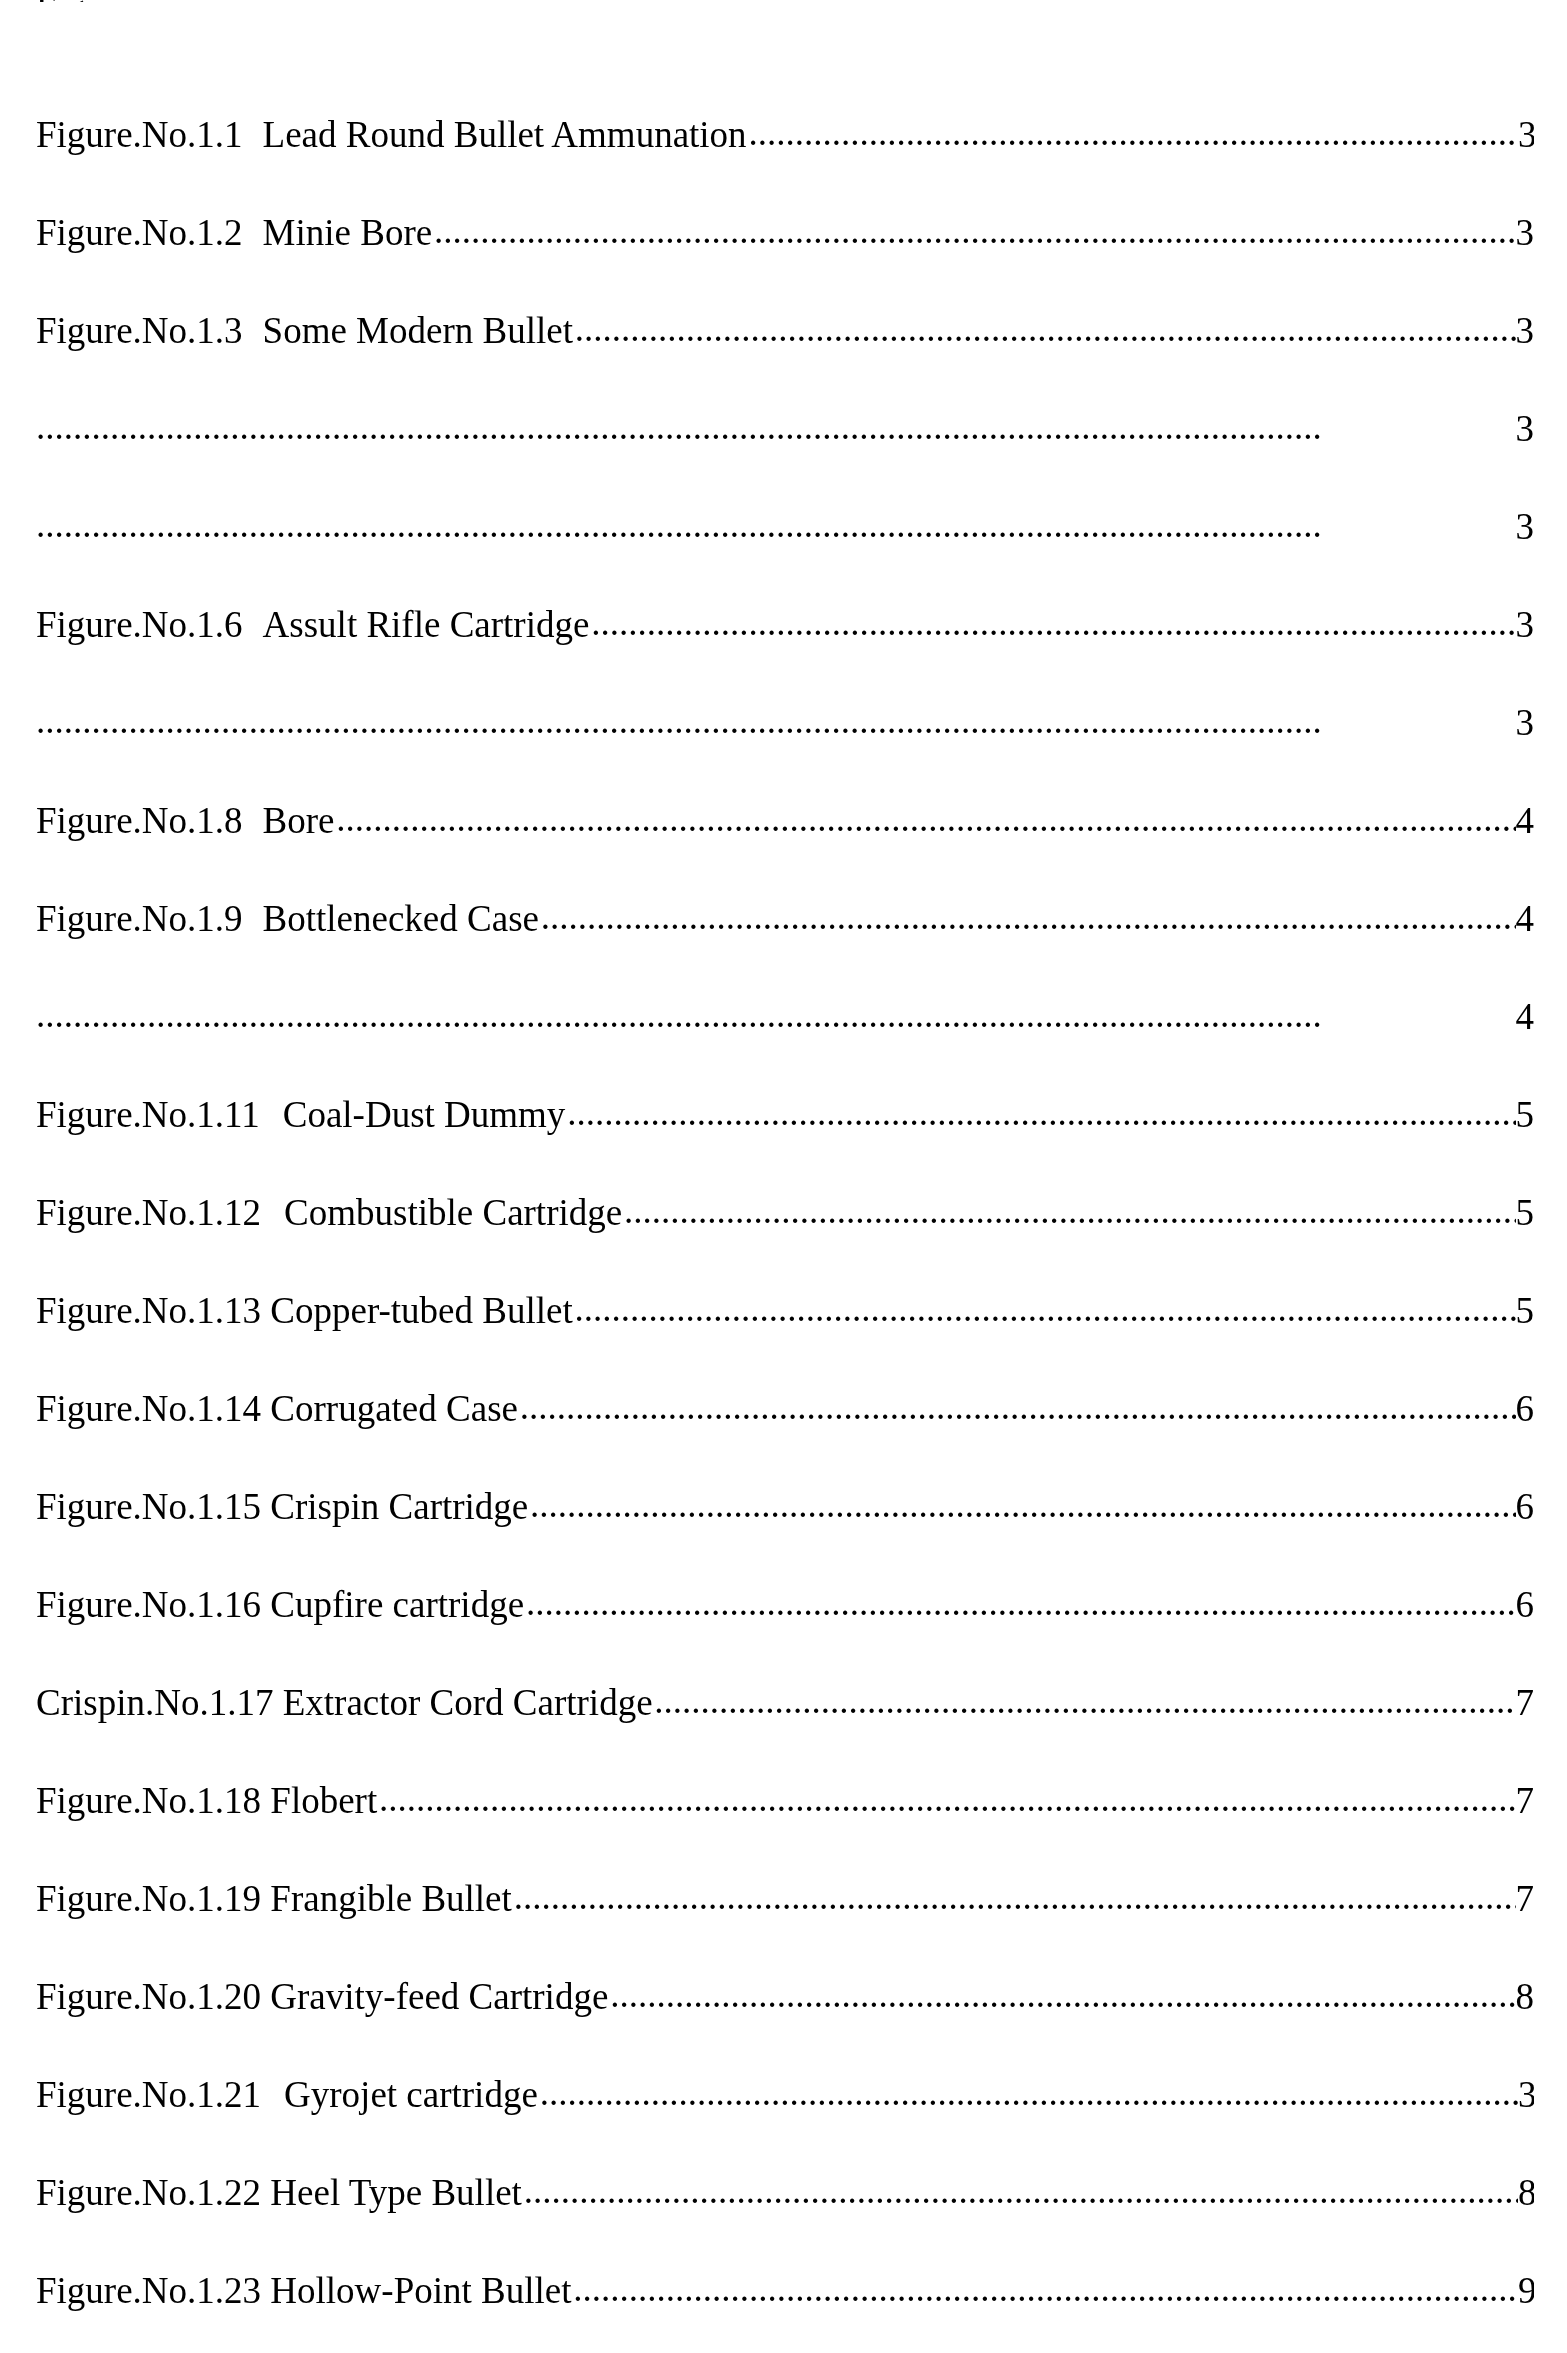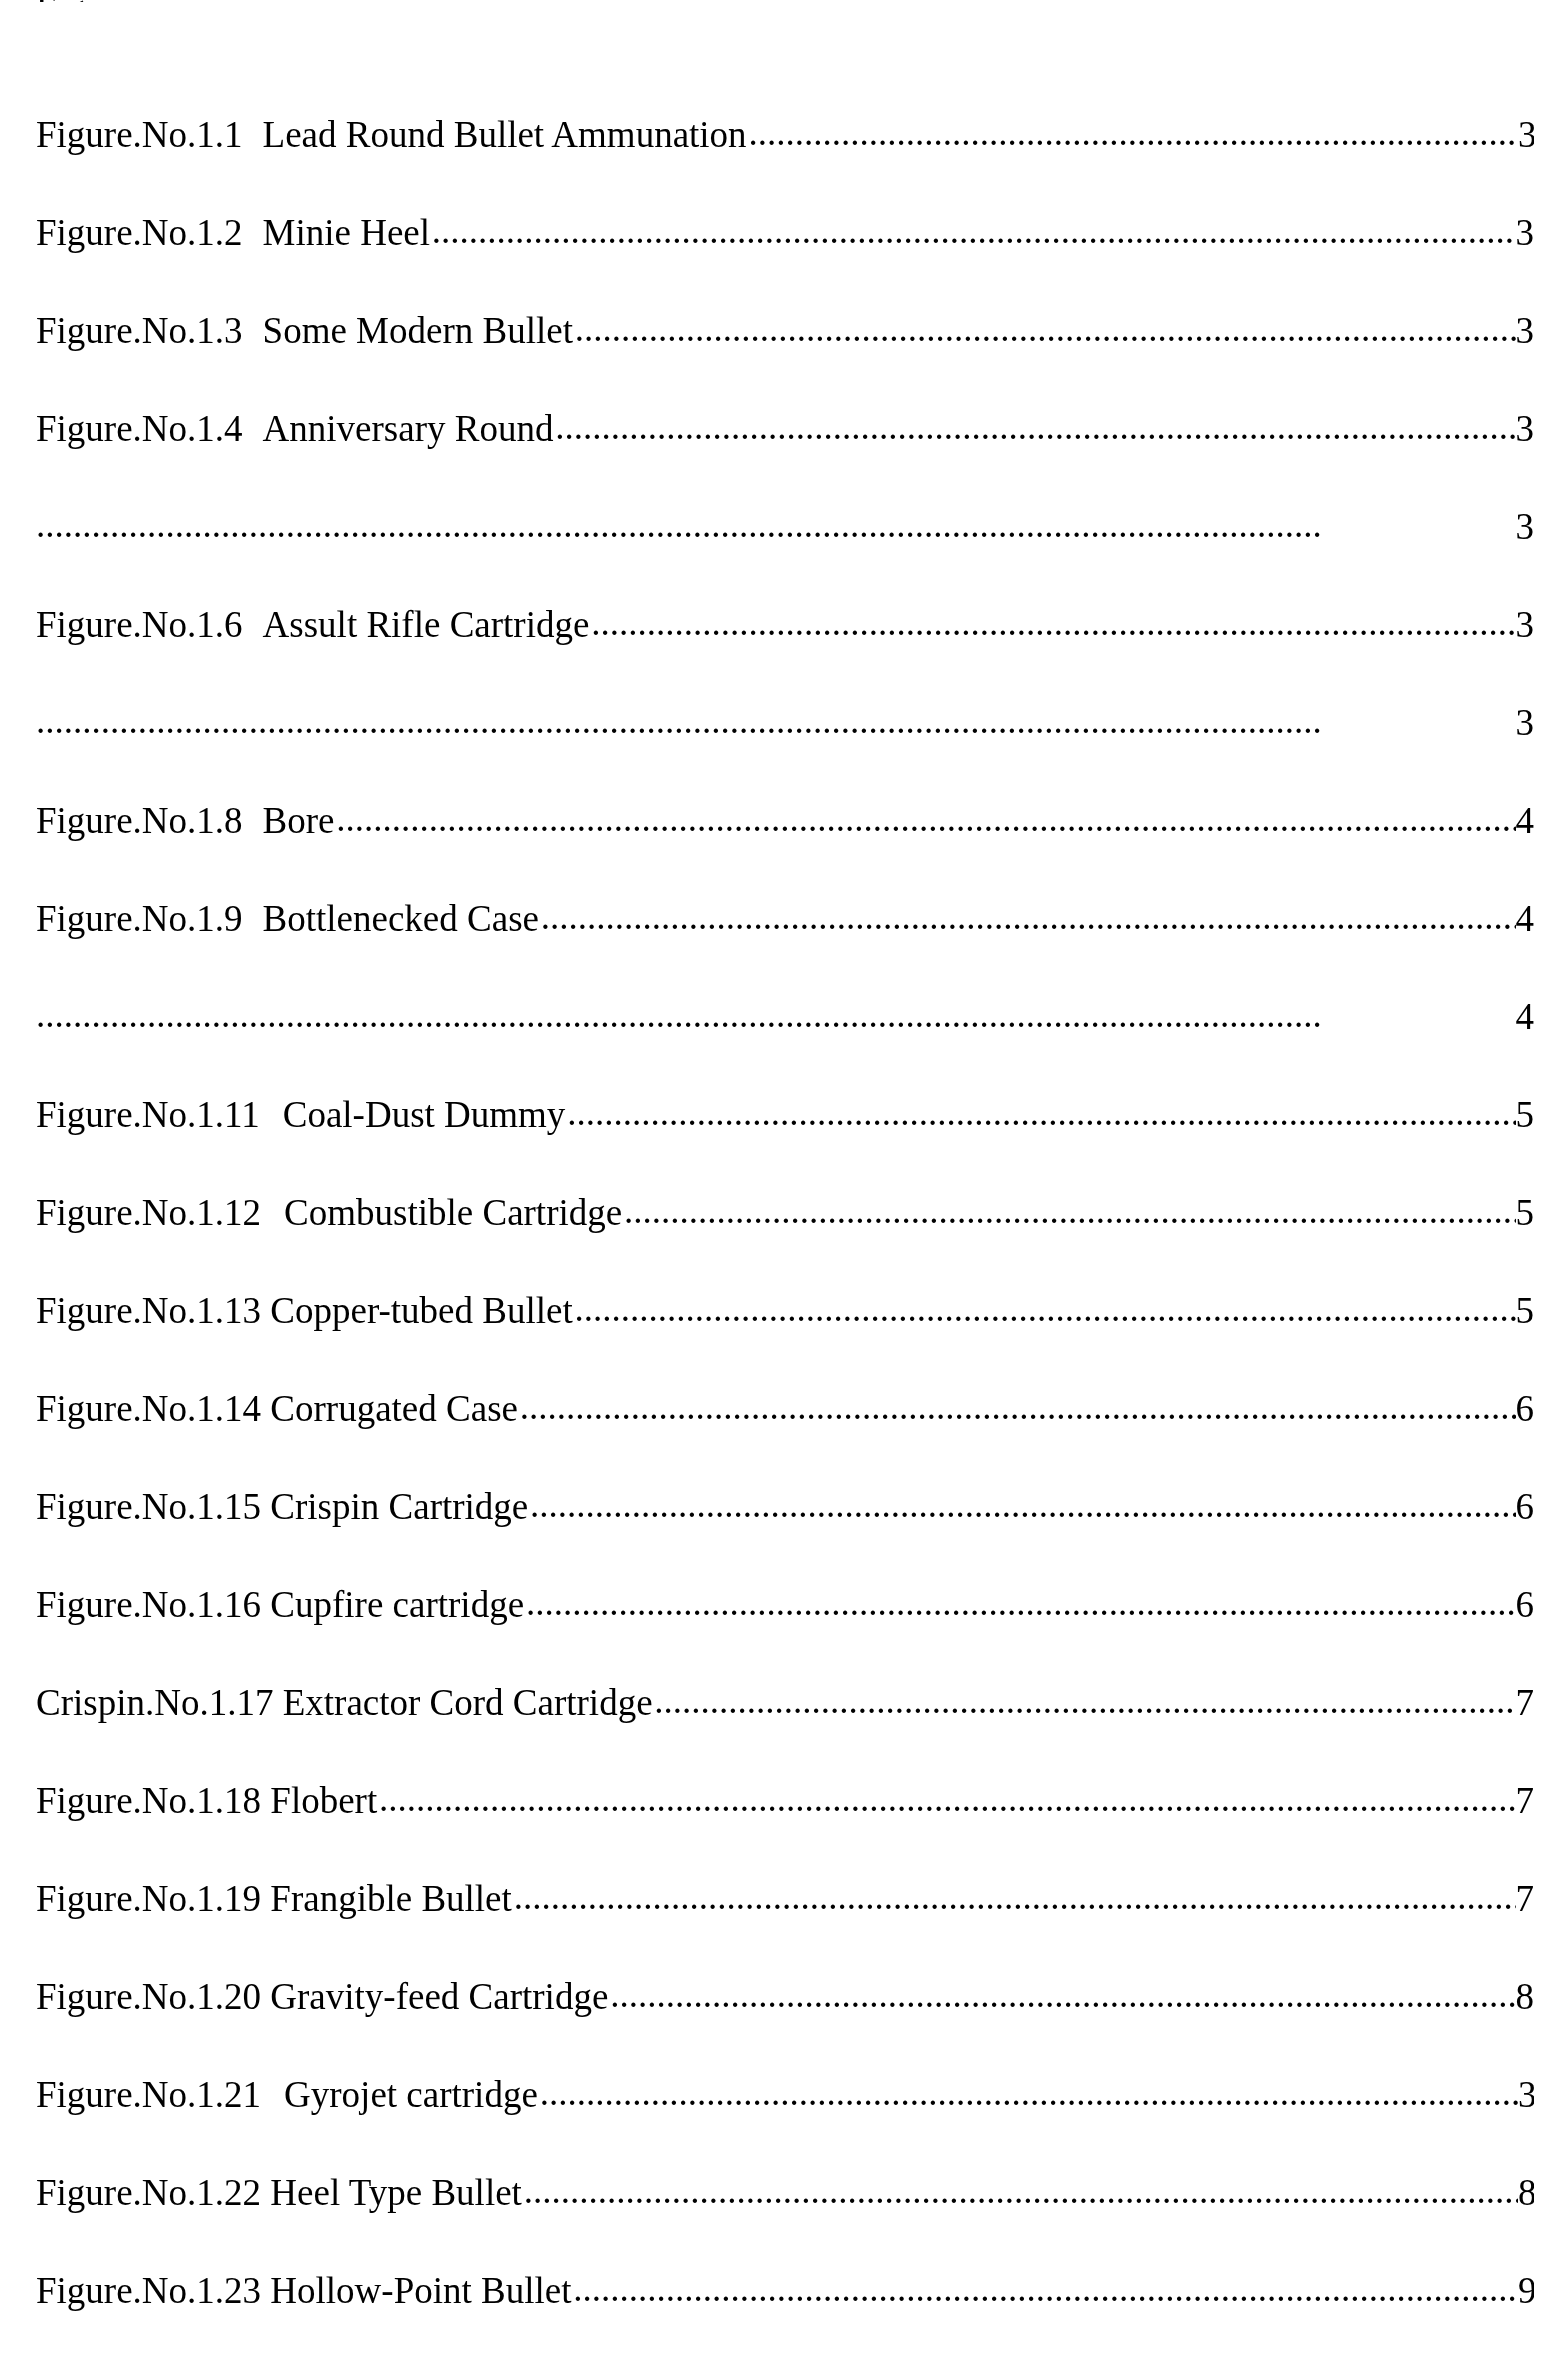--- a/index.html
+++ b/index.html
@@ -90,31 +90,30 @@
 
   <div class="cut-heading">Figure</div>
 
   <div class="toc" id="toc-list">
       <div class="toc-entry clip-right">
         <span class="toc-label"><span class="toc-fignum">Figure.No.1.1</span><span class="toc-gap-sm">&nbsp;</span><span class="toc-title">Lead Round  Bullet Ammunation</span></span>
         <span class="toc-dots">...........................................................................................................................................</span>
         <span class="toc-page">3</span>
       </div>
       <div class="toc-entry">
-        <span class="toc-label"><span class="toc-fignum">Figure.No.1.2</span><span class="toc-gap-sm">&nbsp;</span><span class="toc-title">Minie Heel</span></span>
+        <span class="toc-label"><span class="toc-fignum">Figure.No.1.2</span><span class="toc-gap-sm">&nbsp;</span><span class="toc-title">Minie Bore</span></span>
         <span class="toc-dots">...........................................................................................................................................</span>
         <span class="toc-page">3</span>
       </div>
       <div class="toc-entry">
         <span class="toc-label"><span class="toc-fignum">Figure.No.1.3</span><span class="toc-gap-sm">&nbsp;</span><span class="toc-title">Some Modern Bullet</span></span>
         <span class="toc-dots">...........................................................................................................................................</span>
         <span class="toc-page">3</span>
       </div>
       <div class="toc-entry">
-        <span class="toc-label"><span class="toc-fignum">Figure.No.1.4</span><span class="toc-gap-sm">&nbsp;</span><span class="toc-title">Anniversary Round</span></span>
         <span class="toc-dots">...........................................................................................................................................</span>
         <span class="toc-page">3</span>
       </div>
       <div class="toc-entry">
         <span class="toc-dots">...........................................................................................................................................</span>
         <span class="toc-page">3</span>
       </div>
       <div class="toc-entry">
         <span class="toc-label"><span class="toc-fignum">Figure.No.1.6</span><span class="toc-gap-sm">&nbsp;</span><span class="toc-title">Assult Rifle Cartridge</span></span>
         <span class="toc-dots">...........................................................................................................................................</span>

